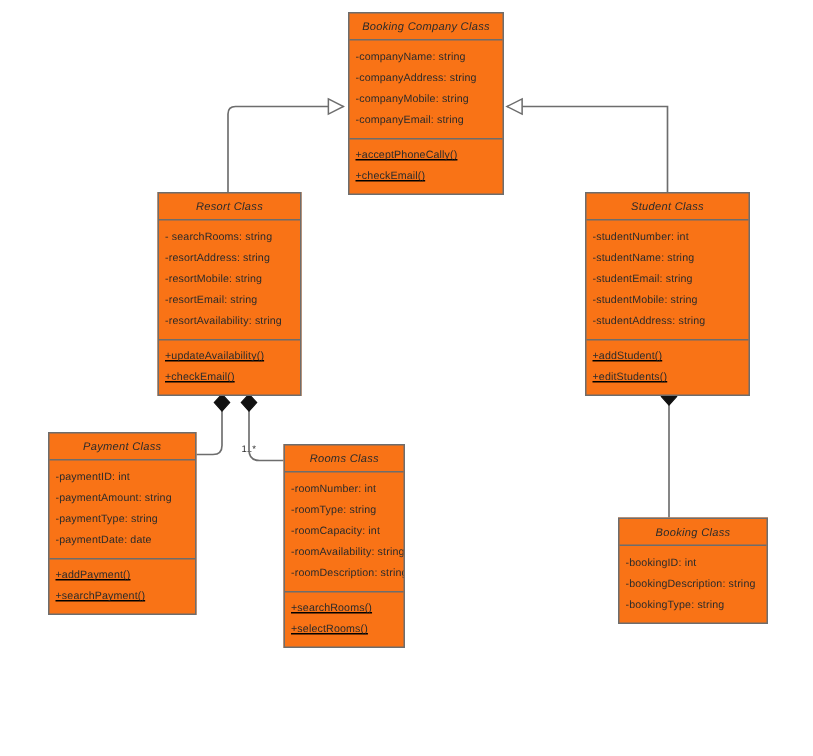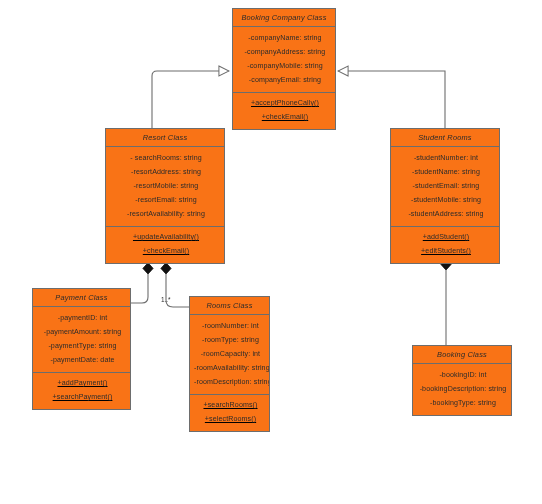--- a/index.html
+++ b/index.html
@@ -40,21 +40,20 @@
     color: #2b2b2b;
     letter-spacing: 0.2px;
     line-height: 1;
     padding: 5px 2px 5px 2px;
     white-space: nowrap;
     overflow: hidden;
   }
   .uml-compartment {
     box-sizing: border-box;
     padding: 4px 0 4px 0;
-    text-align: center;
   }
   .uml-compartment + .uml-compartment {
     border-top: 1px solid #6d6d6d;
     text-decoration: underline;
   }
   .uml-member {
     font-size: 7.1px;
     color: #2b2b2b;
     line-height: 1;
     padding: 3.5px 2px 3.5px 4px;
@@ -116,37 +115,37 @@
       <div class="uml-member">-companyAddress: string</div>
       <div class="uml-member">-companyMobile: string</div>
       <div class="uml-member">-companyEmail: string</div>
     </div>
     <div class="uml-compartment">
       <div class="uml-member">+acceptPhoneCally()</div>
       <div class="uml-member">+checkEmail()</div>
     </div>
   </div>
 
-  <div class="uml-class" style="left:105px; top:128px; width:120px;">
+  <div class="uml-class" style="left:105px; top:128px; width:96px;">
     <div class="uml-title">Resort Class</div>
     <div class="uml-compartment">
       <div class="uml-member">- searchRooms: string</div>
       <div class="uml-member">-resortAddress: string</div>
       <div class="uml-member">-resortMobile: string</div>
       <div class="uml-member">-resortEmail: string</div>
       <div class="uml-member">-resortAvailability: string</div>
     </div>
     <div class="uml-compartment">
       <div class="uml-member">+updateAvailability()</div>
       <div class="uml-member">+checkEmail()</div>
     </div>
   </div>
 
   <div class="uml-class" style="left:390px; top:128px; width:110px;">
-    <div class="uml-title">Student Rooms</div>
+    <div class="uml-title">Student Class</div>
     <div class="uml-compartment">
       <div class="uml-member">-studentNumber: int</div>
       <div class="uml-member">-studentName: string</div>
       <div class="uml-member">-studentEmail: string</div>
       <div class="uml-member">-studentMobile: string</div>
       <div class="uml-member">-studentAddress: string</div>
     </div>
     <div class="uml-compartment">
       <div class="uml-member">+addStudent()</div>
       <div class="uml-member">+editStudents()</div>

